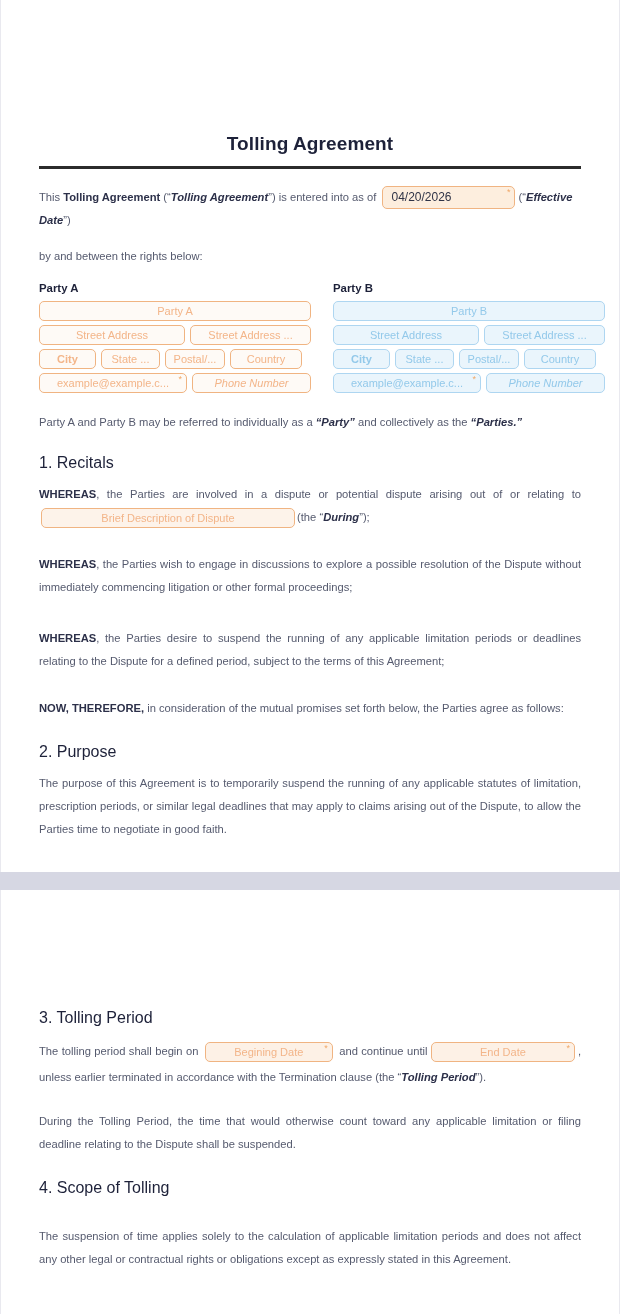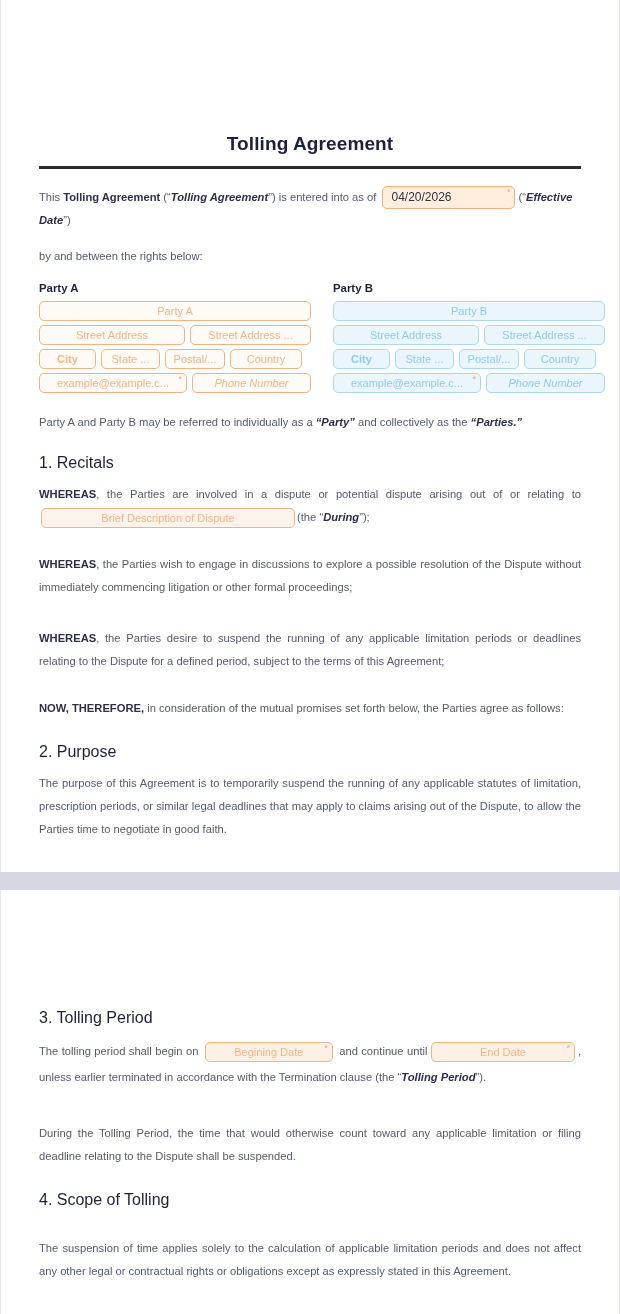--- a/index.html
+++ b/index.html
@@ -270,21 +270,21 @@
   <div class="page page-2">
 
     <div class="spacer-page2-top"></div>
 
     <h2 class="section-head" style="margin-top:0">3. Tolling Period</h2>
 
     <p class="body-text" style="line-height:26px">
       <span>The tolling period shall begin on </span><span class="fld orange fld-begin"><span>Begining Date</span><span class="req">*</span></span><span> and continue until </span><span class="fld orange fld-end"><span>End Date</span><span class="req">*</span></span><span>, unless earlier terminated in accordance with the Termination clause (the “</span><span class="bi">Tolling Period</span><span>”).</span>
     </p>
 
-    <p class="body-text" style="margin-top:32px">During the Tolling Period, the time that would otherwise count toward any applicable limitation or filing deadline relating to the Dispute shall be suspended.</p>
+    <p class="body-text" style="margin-top:20px">During the Tolling Period, the time that would otherwise count toward any applicable limitation or filing deadline relating to the Dispute shall be suspended.</p>
 
     <h2 class="section-head" style="margin-top:22px">4. Scope of Tolling</h2>
 
 
     <p class="body-text" style="margin-top:26px">The suspension of time applies solely to the calculation of applicable limitation periods and does not affect any other legal or contractual rights or obligations except as expressly stated in this Agreement.</p>
 
   </div>
 
 </div>
 

